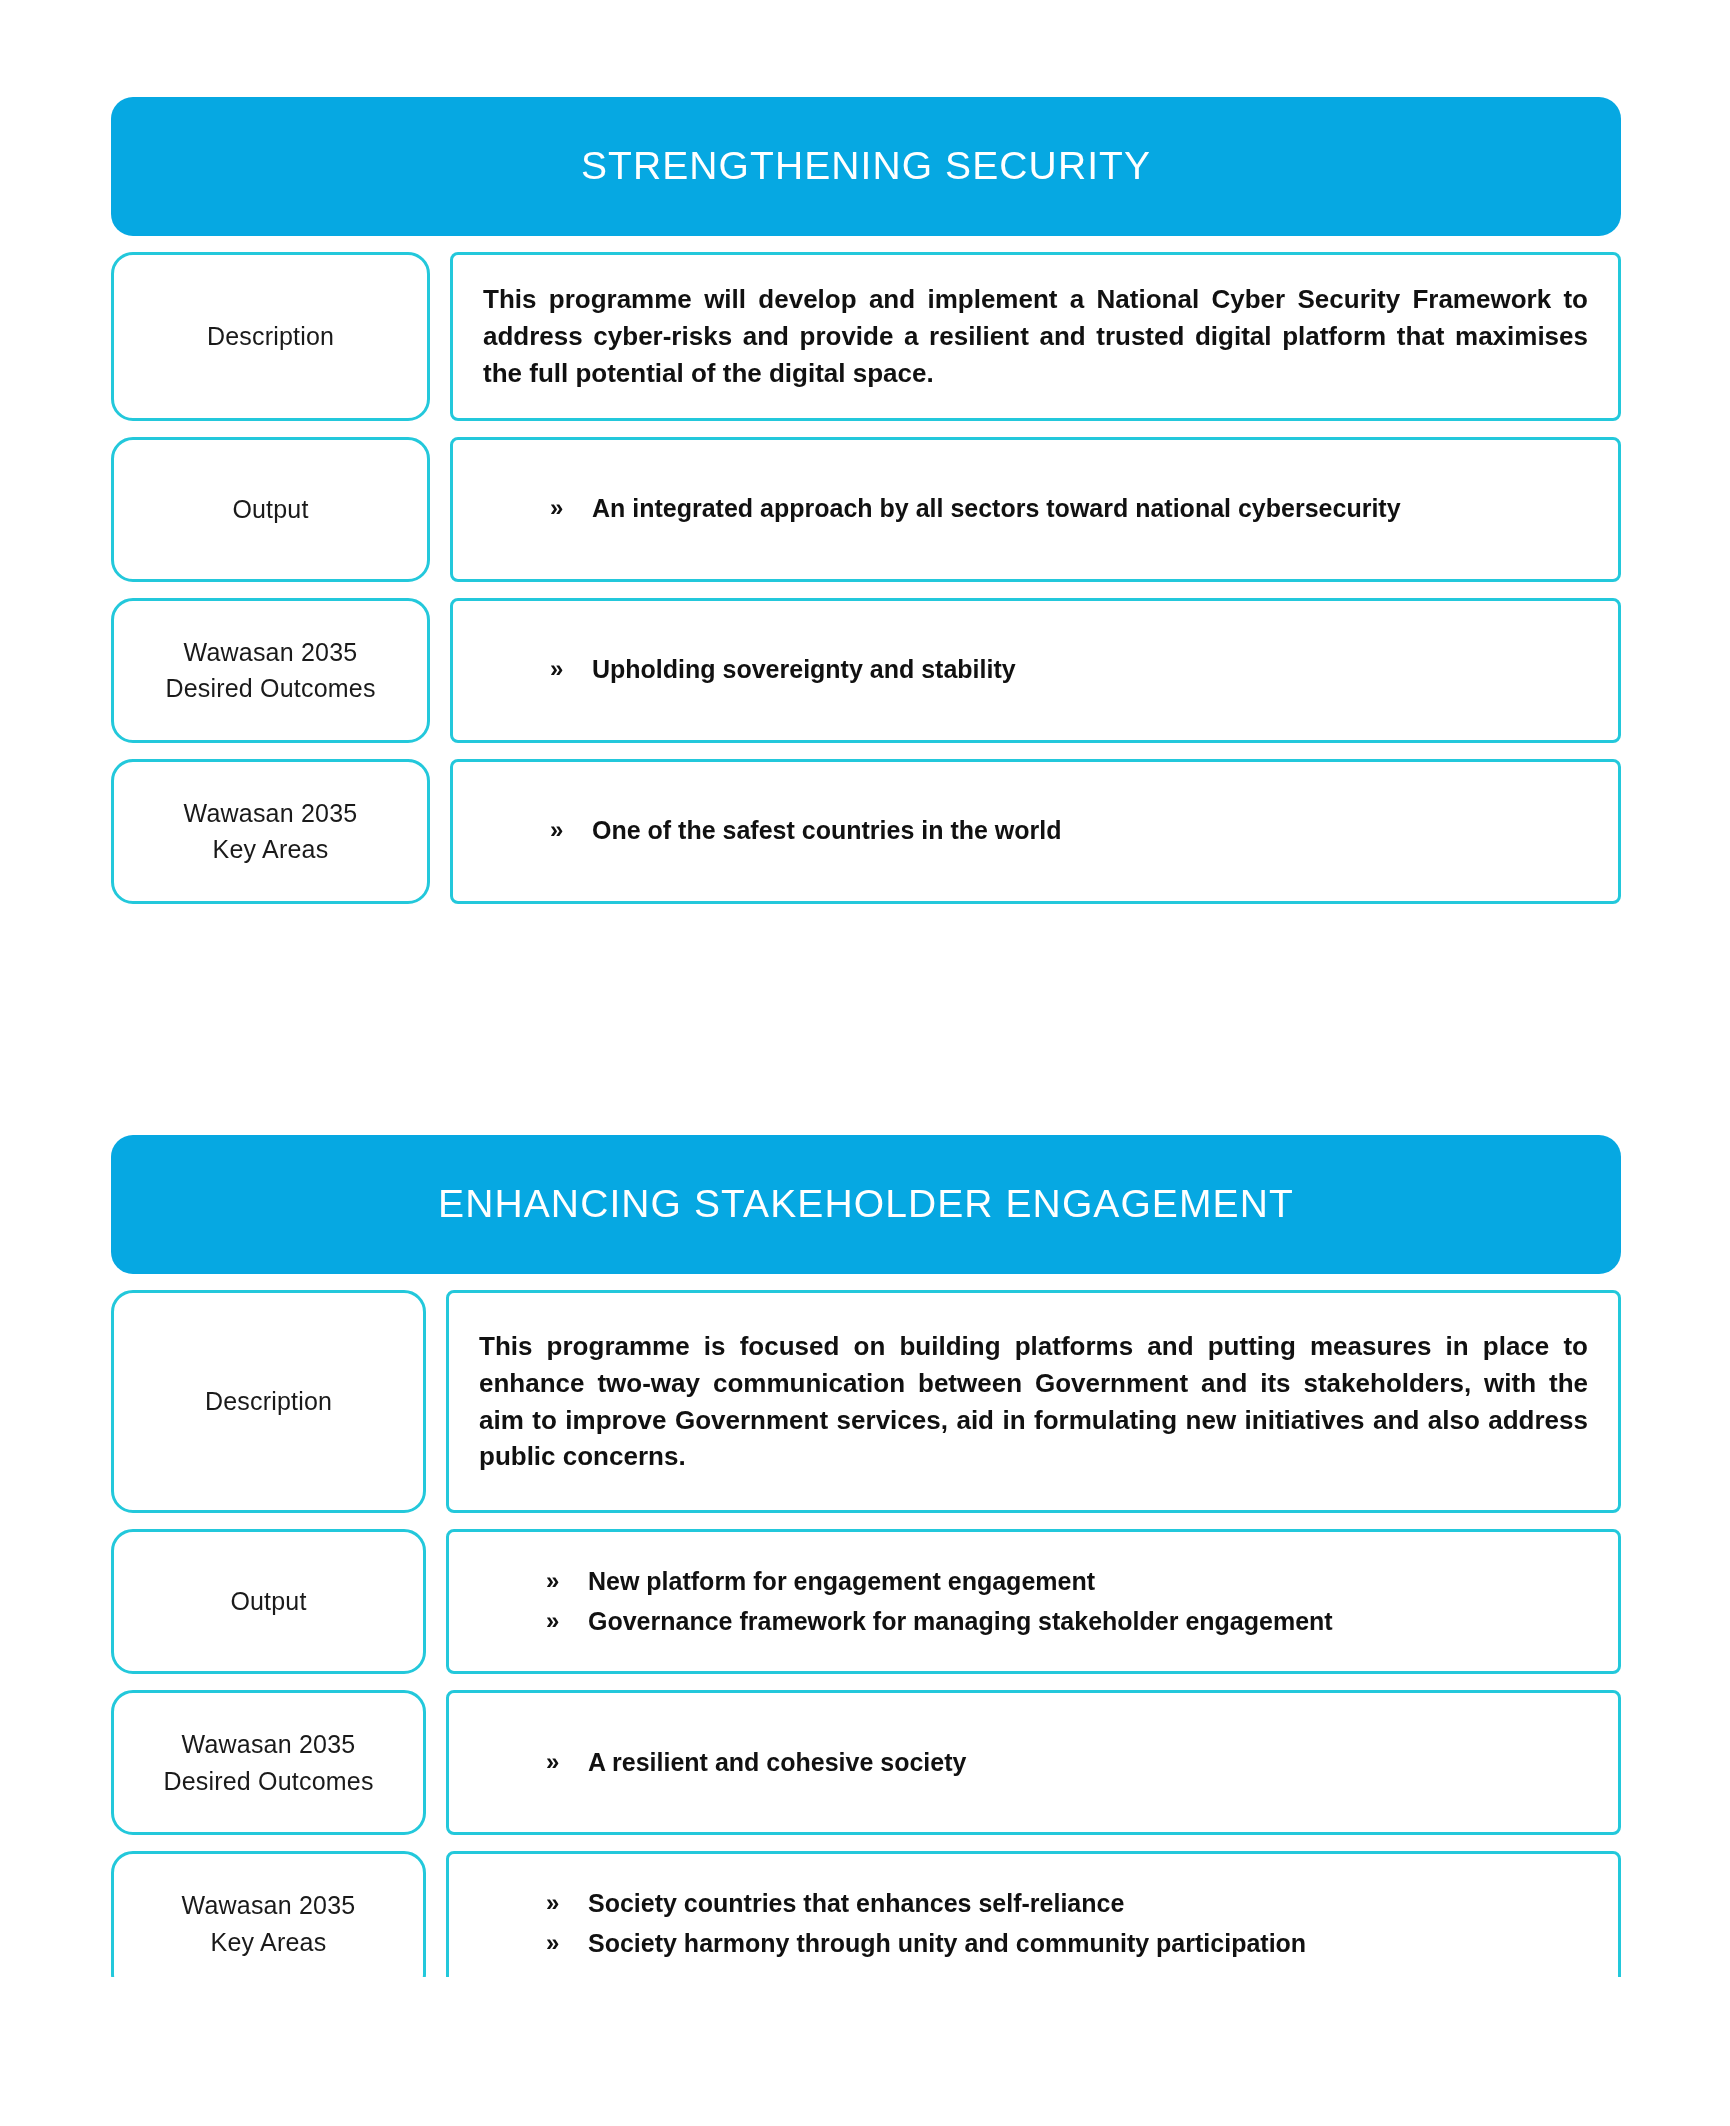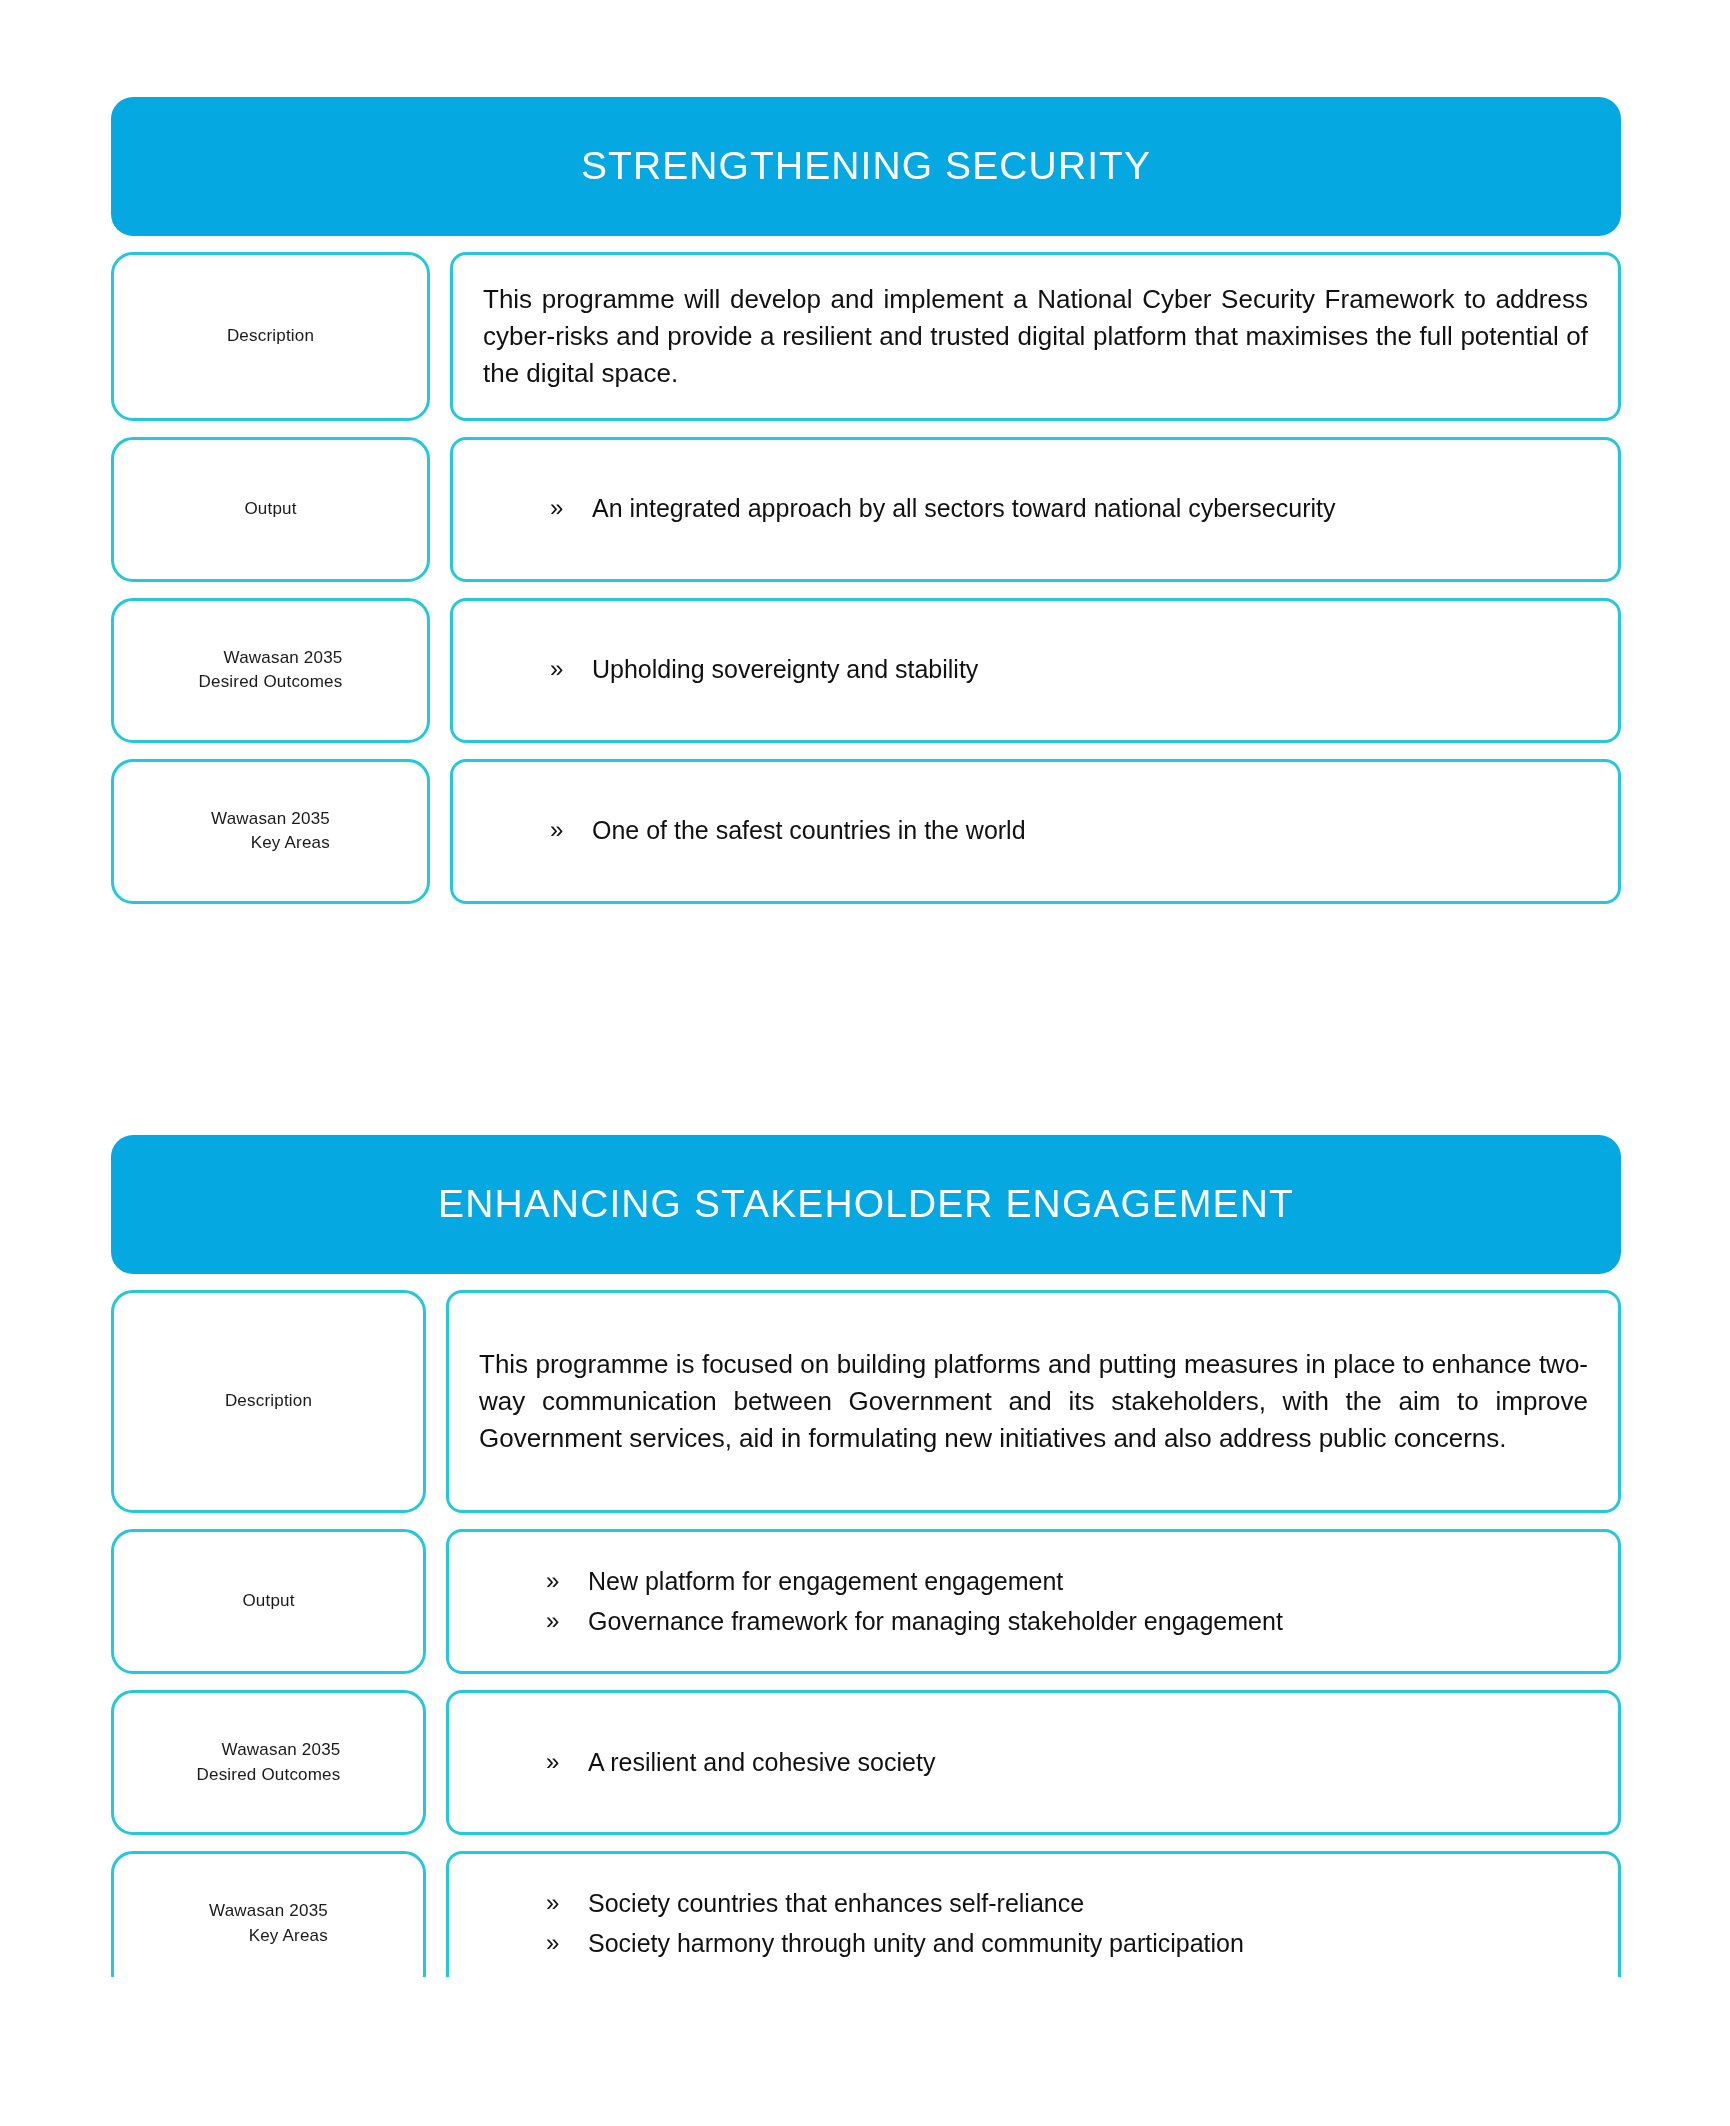--- a/index.html
+++ b/index.html
@@ -67,36 +67,36 @@
     border: 3px solid #23c8db;
     border-radius: 22px;
     background: #ffffff;
     display: flex;
     align-items: center;
     justify-content: center;
     text-align: center;
     padding: 10px 12px;
   }
   .label-text {
-    font-size: 17px;
+    font-size: 25px;
     line-height: 1.45;
     color: #1a1a1a;
     letter-spacing: 0.2px;
-    text-align: right;
   }
 
   .content-box {
     flex: 1 1 auto;
     border: 3px solid #23c8db;
-    border-radius: 16px;
+    border-radius: 8px;
     background: #ffffff;
     display: flex;
     flex-direction: column;
     justify-content: center;
     padding: 26px 30px 26px 30px;
+    font-weight: bold;
   }
 
   .desc-text {
     font-size: 26px;
     line-height: 1.42;
     text-align: justify;
     text-justify: inter-word;
     color: #111111;
     margin: 0;
   }

